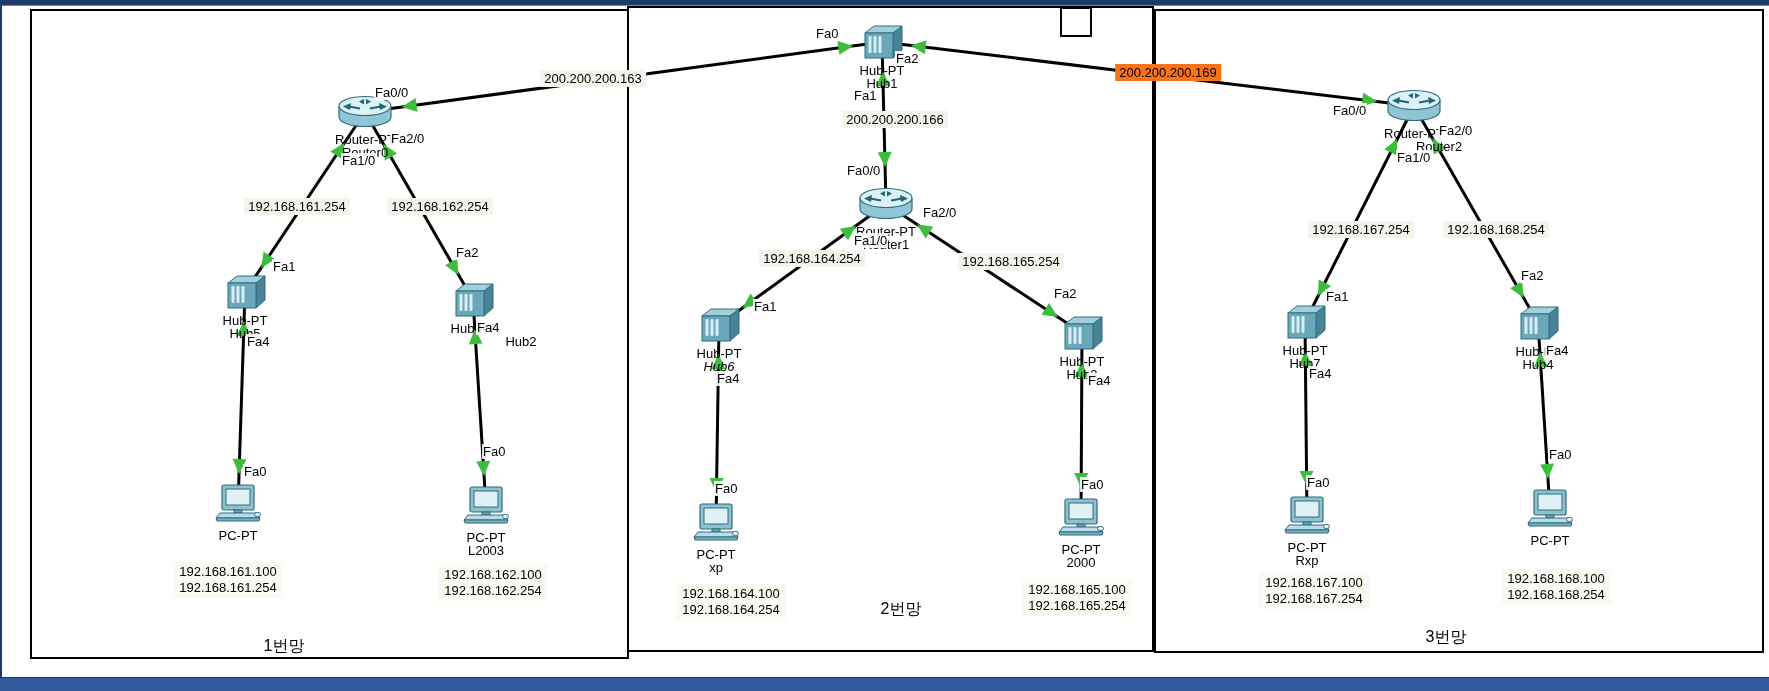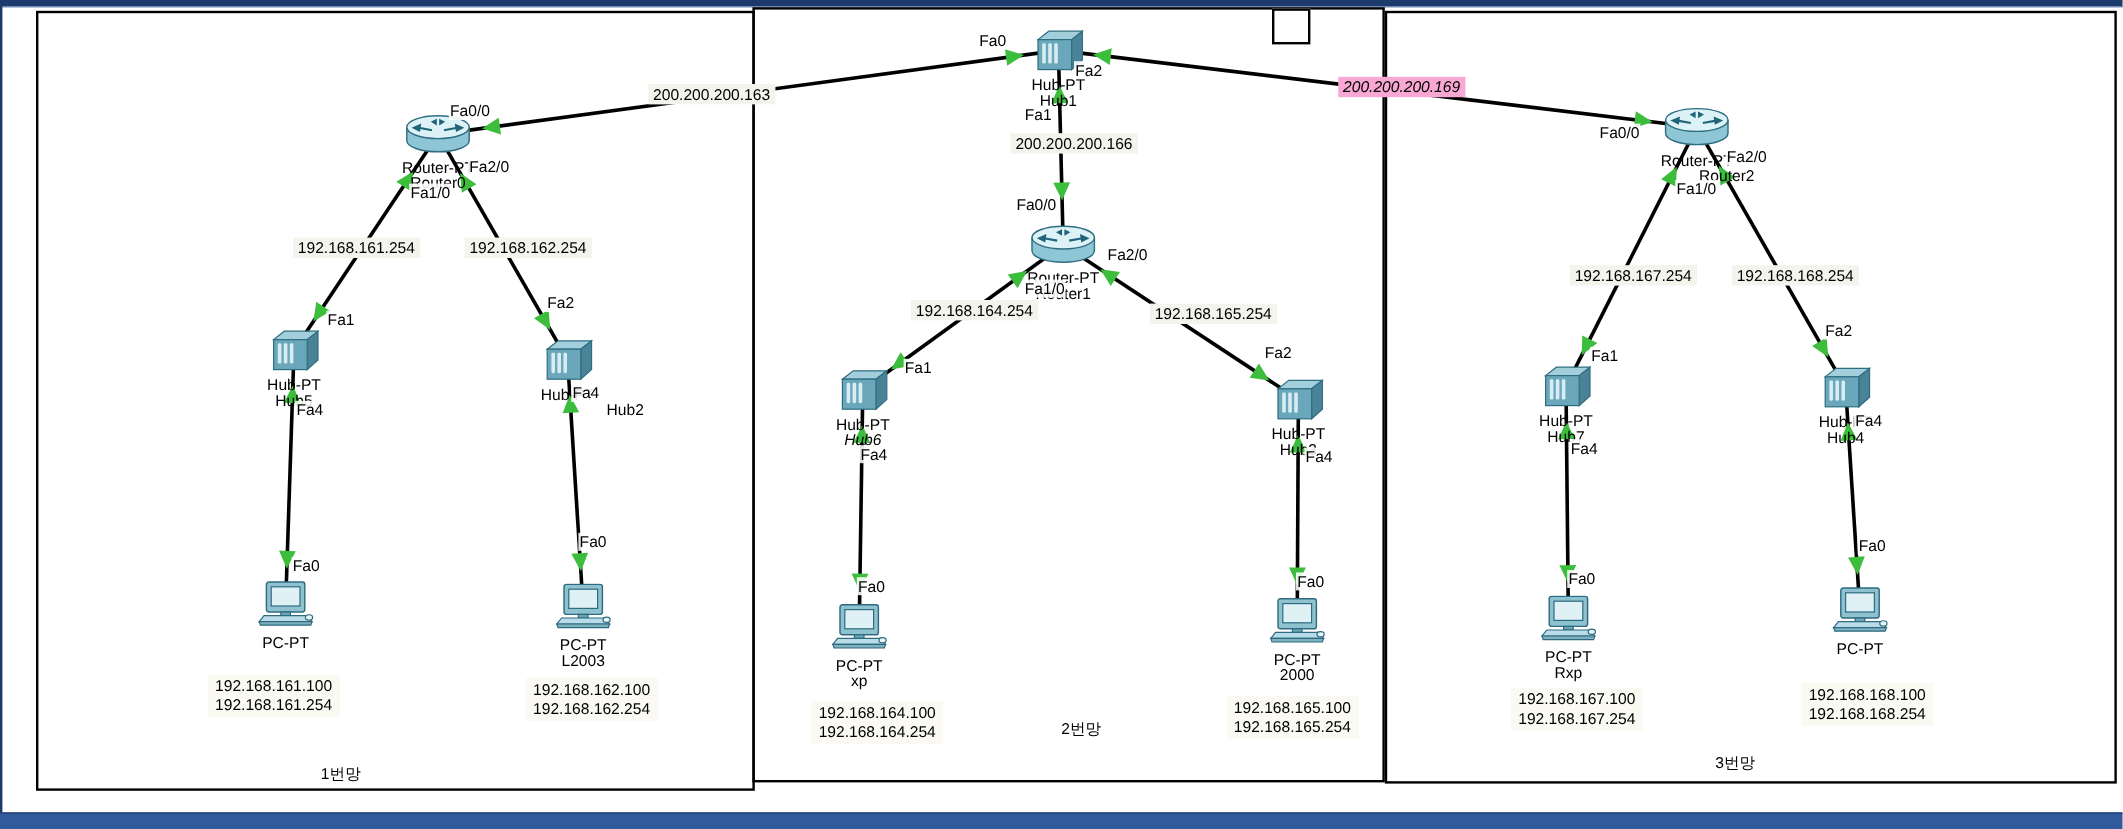--- a/index.html
+++ b/index.html
@@ -11,21 +11,21 @@
   .net-box{position:absolute;border:2px solid #000;}
   .small-rect{position:absolute;left:1060px;top:7px;width:28px;height:26px;border:2px solid #000;background:#fff;}
   #links-layer{position:absolute;left:0;top:0;width:1769px;height:691px;}
   .device{position:absolute;}
   .lbl{position:absolute;font-size:13px;line-height:15px;color:#000;white-space:nowrap;}
   .centered{transform:translateX(-50%);text-align:left;}
   .port{background:rgba(255,255,255,0.88);padding:0 1px;}
   .iplabel{padding:1px 4px;transform:translateX(-50%);}
   .note{position:absolute;padding:2px 6px;text-align:center;font-size:13px;line-height:16px;
         transform:translateX(-50%);white-space:nowrap;}
-  .netlabel{position:absolute;font-size:13px;transform:translateX(-50%);white-space:nowrap;text-align:right;}
+  .netlabel{position:absolute;font-size:16px;transform:translateX(-50%);white-space:nowrap;text-align:right;}
 </style>
 </head>
 <body>
 
 <div class="canvas">
   <div class="top-bar" style="background: rgb(29, 58, 109);"></div>
   <div class="left-edge" style="background: rgb(29, 58, 109);"></div>
   <div class="bottom-bar" style="background: rgb(48, 90, 156);"></div>
 
   <div class="net-box" style="left:30px;top:9px;width:595px;height:646px"></div>
@@ -275,21 +275,21 @@
       <div class="lbl centered" style="left: 1081px; top: 555px;">2000</div>
       <div class="lbl centered" style="left: 1307px; top: 540px;">PC-PT</div>
       <div class="lbl centered" style="left: 1307px; top: 553px;">Rxp</div>
       <div class="lbl centered" style="left: 1550px; top: 533px;">PC-PT</div>
       <div class="lbl centered" style="left: 1550px; top: 540px; margin-top: 48px;">R2003</div>
       <div class="lbl port" style="left: 815px; top: 26px;">Fa0</div>
       <div class="lbl port" style="left: 374px; top: 85px;">Fa0/0</div>
       <div class="lbl iplabel" style="left: 593px; top: 70px; background: rgb(244, 244, 237);">200.200.200.163</div>
       <div class="lbl port" style="left: 895px; top: 51px;">Fa2</div>
       <div class="lbl port" style="left: 1332px; top: 103px;">Fa0/0</div>
-      <div class="lbl iplabel" style="left: 1168px; top: 64px; background: #f9a8d4; font-style: italic;">200.200.200.169</div>
+      <div class="lbl iplabel" style="left: 1168px; top: 64px; background: #f97316;">200.200.200.169</div>
       <div class="lbl port" style="left: 853px; top: 88px;">Fa1</div>
       <div class="lbl port" style="left: 846px; top: 163px;">Fa0/0</div>
       <div class="lbl iplabel" style="left: 895px; top: 111px; background: rgb(244, 244, 237);">200.200.200.166</div>
       <div class="lbl port" style="left: 341px; top: 153px;">Fa1/0</div>
       <div class="lbl port" style="left: 272px; top: 259px;">Fa1</div>
       <div class="lbl iplabel" style="left: 297px; top: 198px; background: rgb(244, 244, 237);">192.168.161.254</div>
       <div class="lbl port" style="left: 390px; top: 131px;">Fa2/0</div>
       <div class="lbl port" style="left: 455px; top: 245px;">Fa2</div>
       <div class="lbl iplabel" style="left: 440px; top: 198px; background: rgb(244, 244, 237);">192.168.162.254</div>
       <div class="lbl port" style="left: 246px; top: 334px;">Fa4</div>

